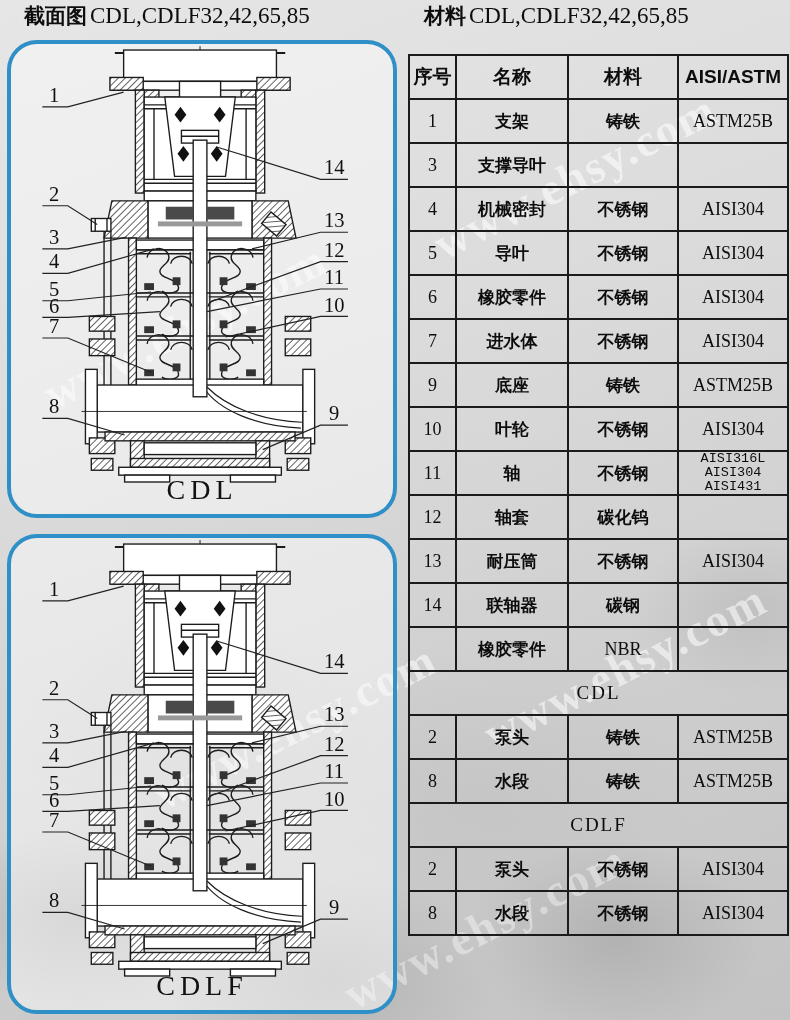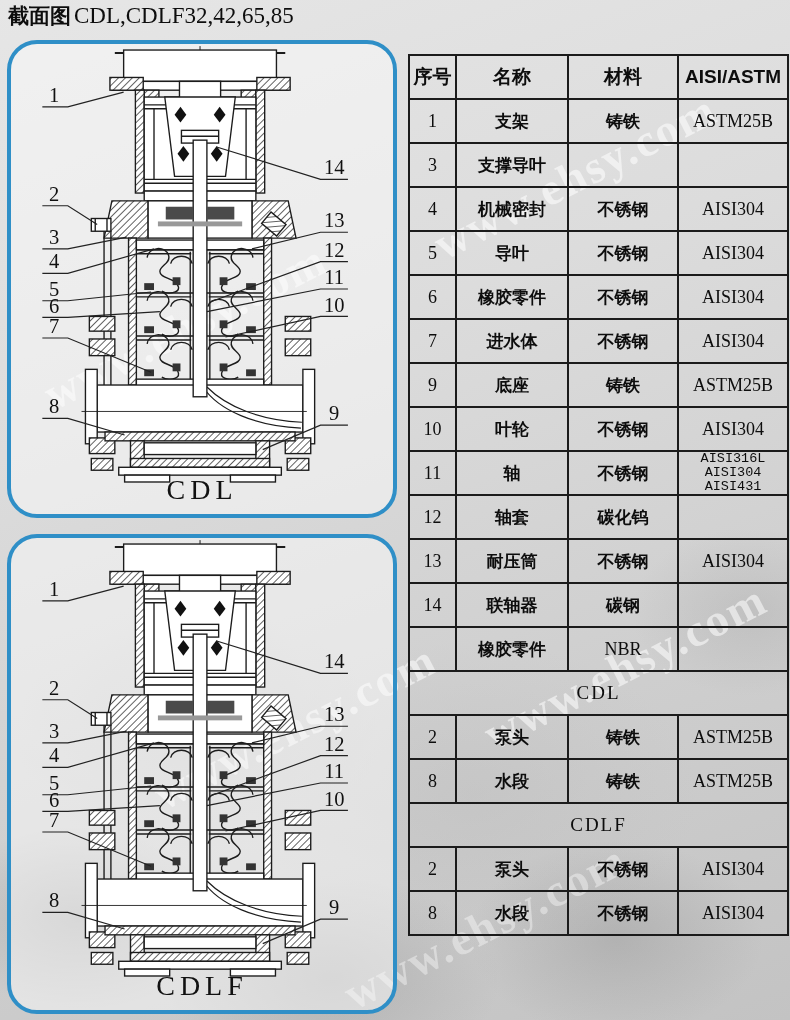--- a/index.html
+++ b/index.html
@@ -23,21 +23,21 @@
     font-family:"Liberation Serif",serif; font-weight:bold;
     font-size:46px; letter-spacing:2px; color:rgba(255,255,255,0.55);
     transform:rotate(-27deg);
   }
   .wm1{left:30px;  top:300px;}
   .wm2{left:420px; top:150px;}
   .wm3{left:140px; top:700px;}
   .wm4{left:470px; top:640px;}
   .wm5{left:330px; top:900px; color:rgba(255,255,255,0.4);}
 
-  .panel-title{position:absolute; top:2px; height:34px; white-space:nowrap;}
+  .panel-title{position:absolute; top:2px; height:34px; white-space:nowrap;margin-left:16px;}
   .panel-title .cjk{font-family:"Liberation Sans",sans-serif; font-weight:bold; font-size:21px; color:#0d0d0d;}
   .panel-title .models{font-family:"Liberation Serif",serif; font-size:23px; color:#0d0d0d; margin-left:3px;}
   .title-left{left:8px;}
   .title-right{left:408px;}
 
   .diagram-box{
     position:absolute; left:7px; width:390px;
     border:4px solid #2f8fc7; border-radius:30px;
     background:rgba(251,251,251,0.5);
     box-sizing:border-box;
@@ -201,20 +201,23 @@
 
   <div class="wm wm1">www.ehsy.com</div>
   <div class="wm wm2">www.ehsy.com</div>
   <div class="wm wm3">www.ehsy.com</div>
   <div class="wm wm4">www.ehsy.com</div>
   <div class="wm wm5">www.ehsy.com</div>
 
   <div class="panel-title title-left">
     <span class="cjk">截面图</span><span class="models">CDL,CDLF32,42,65,85</span>
   </div>
+  <div class="panel-title title-right">
+    <span class="cjk">材料</span><span class="models">CDL,CDLF32,42,65,85</span>
+  </div>
 
   <section class="diagram-box" id="box-cdl">
     <svg class="pump-svg" viewBox="0 0 390 450">
       <use href="#pump"></use>
       <g>
         <text class="callout-text" x="44" y="57" text-anchor="middle">1</text>
         <text class="callout-text" x="44" y="158" text-anchor="middle">2</text>
         <text class="callout-text" x="44" y="202" text-anchor="middle">3</text>
         <text class="callout-text" x="44" y="227" text-anchor="middle">4</text>
         <text class="callout-text" x="44" y="255" text-anchor="middle">5</text>

